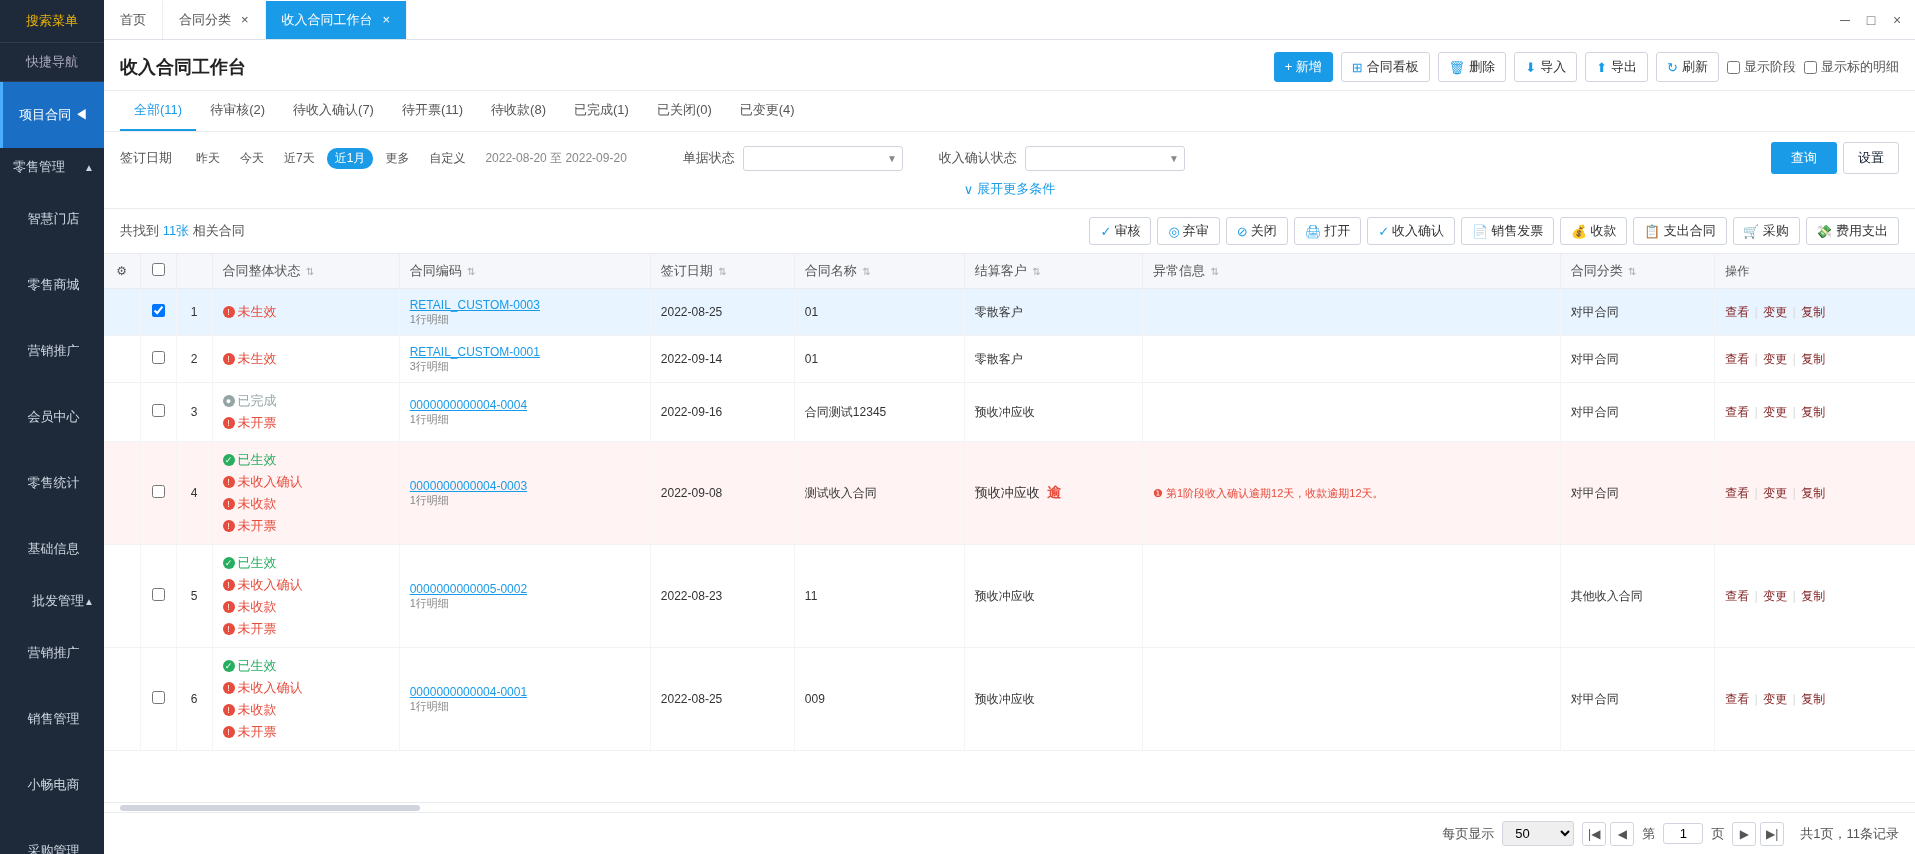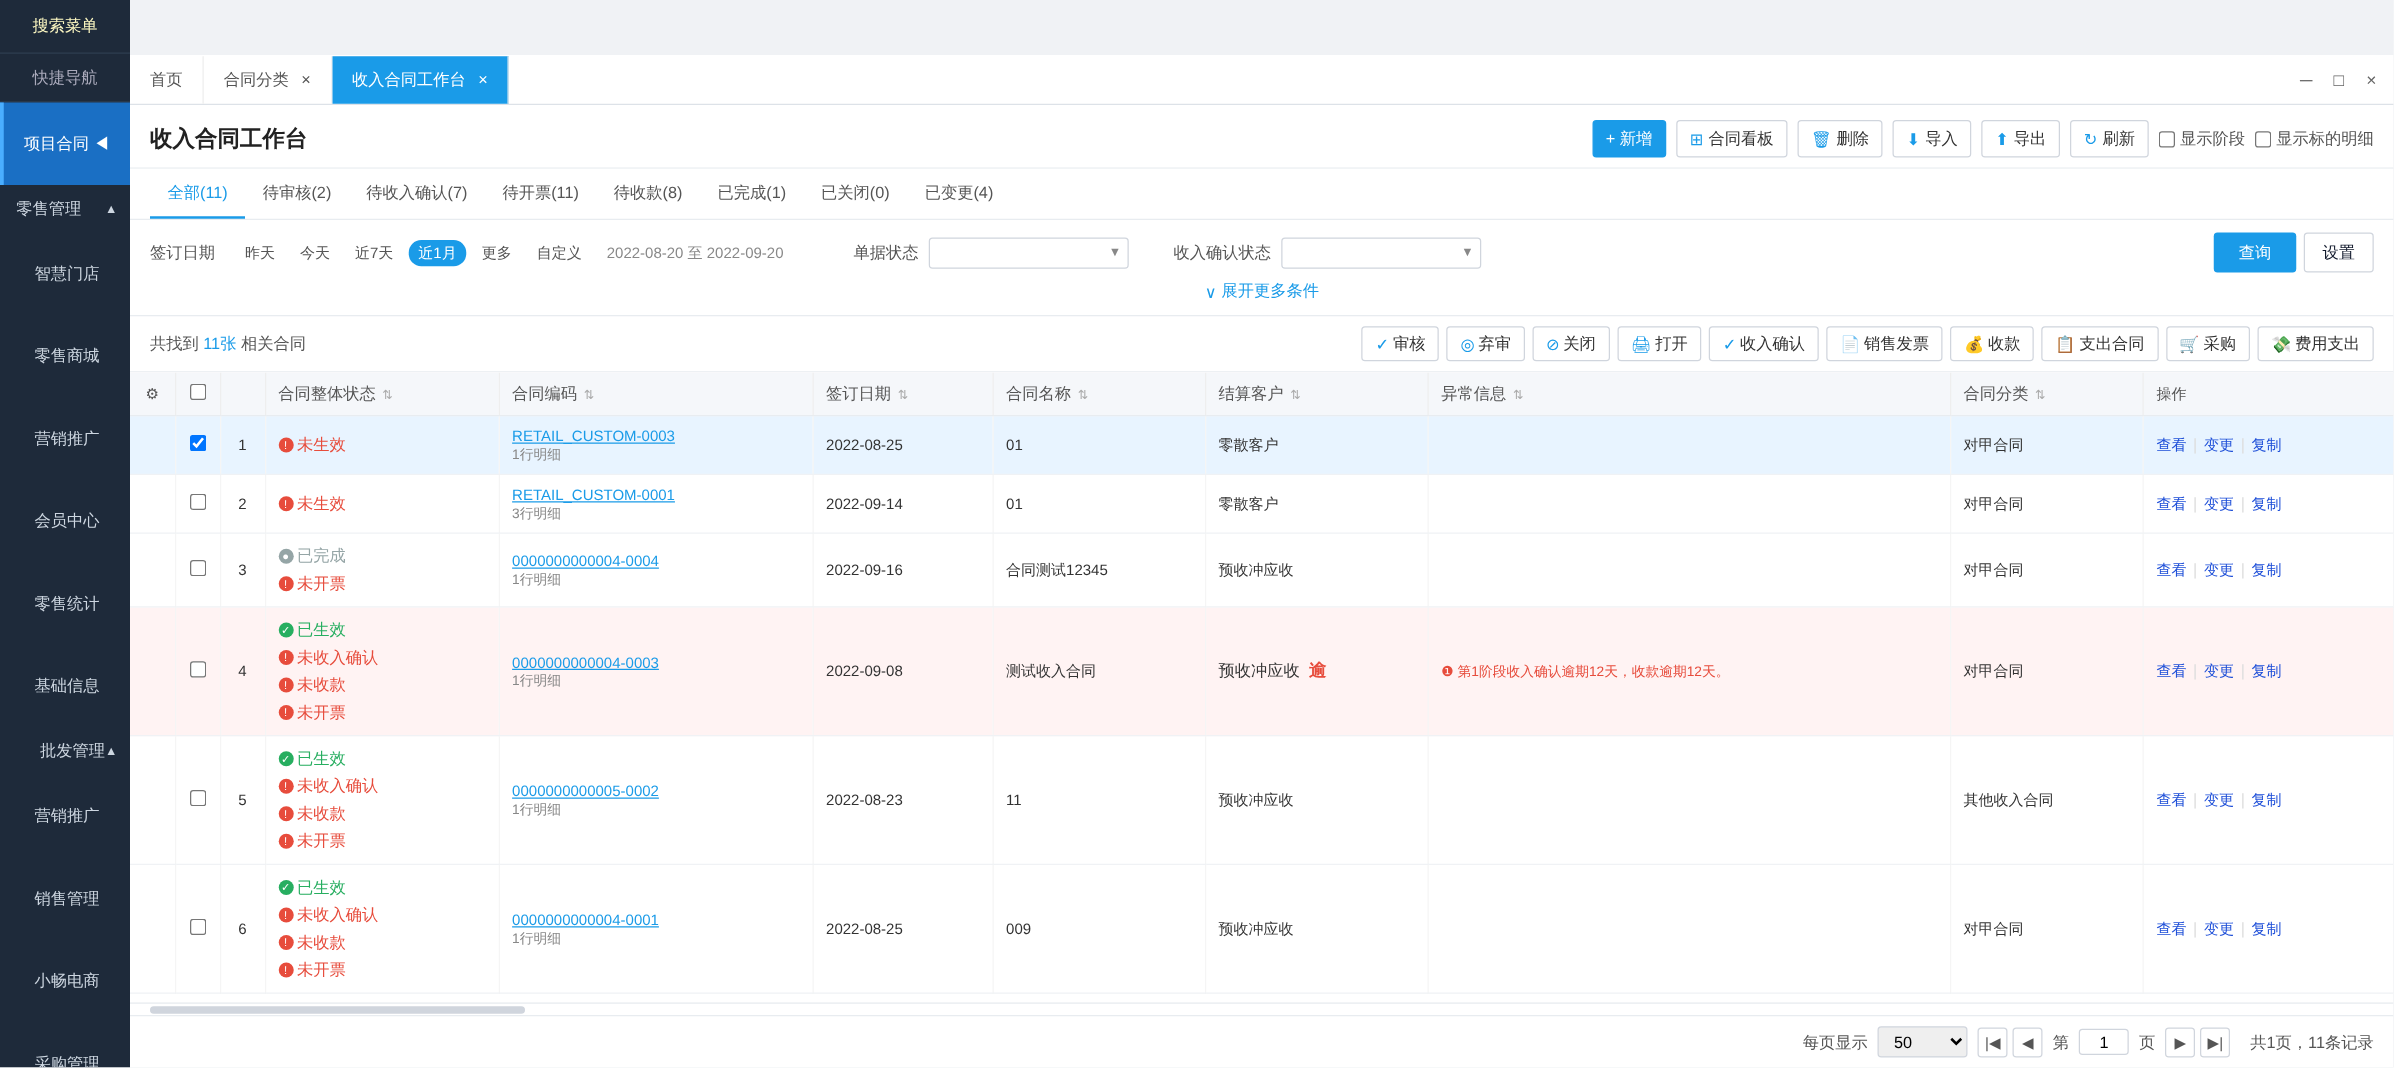--- a/index.html
+++ b/index.html
@@ -1,30 +1,30 @@
 <!DOCTYPE html>
 <html><head>
   <meta charset="utf-8">
   <style>
     * { box-sizing: border-box; margin: 0; padding: 0; font-family: 'Microsoft YaHei', Arial, sans-serif; font-size: 13px; }
     body { background: #f0f2f5; display: flex; height: 854px; overflow: hidden; }
 
     
     .sidebar { width: 104px; background: #1e2a3a; color: #cdd6e0; display: flex; flex-direction: column; height: 100%; flex-shrink: 0; }
-    .sidebar-search { padding: 12px 8px; font-size: 13px; color: #fef9c3; text-align: center; border-bottom: 1px solid #2e3e50; cursor: pointer; }
+    .sidebar-search { padding: 12px 8px; font-size: 13px; color: #eab308; text-align: center; border-bottom: 1px solid #2e3e50; cursor: pointer; }
     .sidebar-quicknav { padding: 10px 8px; font-size: 13px; color: #aab; text-align: center; border-bottom: 1px solid #2e3e50; cursor: pointer; }
     .sidebar-item { padding: 24px 8px; font-size: 13px; color: #cdd6e0; text-align: center; cursor: pointer; border-left: 3px solid transparent; }
     .sidebar-item.active { background: #1a6fc4; color: #fff; border-left: 3px solid #4aaeff; }
     .sidebar-bottom { margin-top: auto; padding: 12px 8px; text-align: center; color: #aab; cursor: pointer; border-top: 1px solid #2e3e50; }
 
     
     .main { flex: 1; display: flex; flex-direction: column; overflow: hidden; }
 
     
-    .tab-bar { background: #fff; border-bottom: 1px solid #dde2e8; display: flex; align-items: center; padding: 0 0 0 0; min-height: 40px; margin-top: 44px; }
+    .tab-bar { background: #fff; border-bottom: 1px solid #dde2e8; display: flex; align-items: center; padding: 0 0 0 0; min-height: 40px; }
     .tab { padding: 10px 16px; font-size: 13px; color: #555; cursor: pointer; border-right: 1px solid #eee; display: flex; align-items: center; gap: 6px; }
     .tab.active { background: #1a9be8; color: #fff; }
     .tab-close-btn { margin-left: 4px; cursor: pointer; }
     .tab-bar-right { margin-left: auto; display: flex; align-items: center; gap: 6px; padding-right: 8px; }
     .win-btn { width: 20px; height: 20px; display: flex; align-items: center; justify-content: center; cursor: pointer; color: #666; font-size: 14px; }
 
     
     .page-content { flex: 1; background: #f0f2f5; padding: 0; display: flex; flex-direction: column; overflow: hidden; }
 
     
@@ -84,21 +84,21 @@
     .badge-dot.gray { background: #95a5a6; }
     .badge-text.red { color: #e74c3c; }
     .badge-text.green { color: #27ae60; }
     .badge-text.gray { color: #95a5a6; }
 
     .link { color: #1a9be8; text-decoration: underline; cursor: pointer; font-size: 12px; }
     .sub-text { font-size: 11px; color: #888; }
     .error-text { font-size: 11px; color: #e74c3c; }
     .urgent-icon { color: #e74c3c; font-size: 14px; margin-left: 4px; }
 
-    .op-link { color: #1d4ed8; cursor: pointer; font-size: 12px; }
+    .op-link { color: #7f1d1d; cursor: pointer; font-size: 12px; }
     .op-sep { color: #ddd; margin: 0 2px; }
 
     
     .table-footer { background: #fff; border-top: 1px solid #e8ecf0; padding: 8px 16px; display: flex; align-items: center; justify-content: flex-end; gap: 8px; }
     .page-size-label { font-size: 13px; color: #555; }
     .page-size-select { padding: 3px 20px 3px 8px; border: 1px solid #d0d5dd; border-radius: 3px; font-size: 13px; }
     .page-nav { display: flex; align-items: center; gap: 4px; }
     .page-nav-btn { width: 24px; height: 24px; border: 1px solid #d0d5dd; background: #fff; border-radius: 3px; cursor: pointer; display: flex; align-items: center; justify-content: center; color: #555; font-size: 12px; }
     .page-input { width: 40px; padding: 2px 4px; border: 1px solid #d0d5dd; border-radius: 3px; text-align: center; font-size: 13px; }
     .total-info { font-size: 13px; color: #555; margin-left: 8px; }

